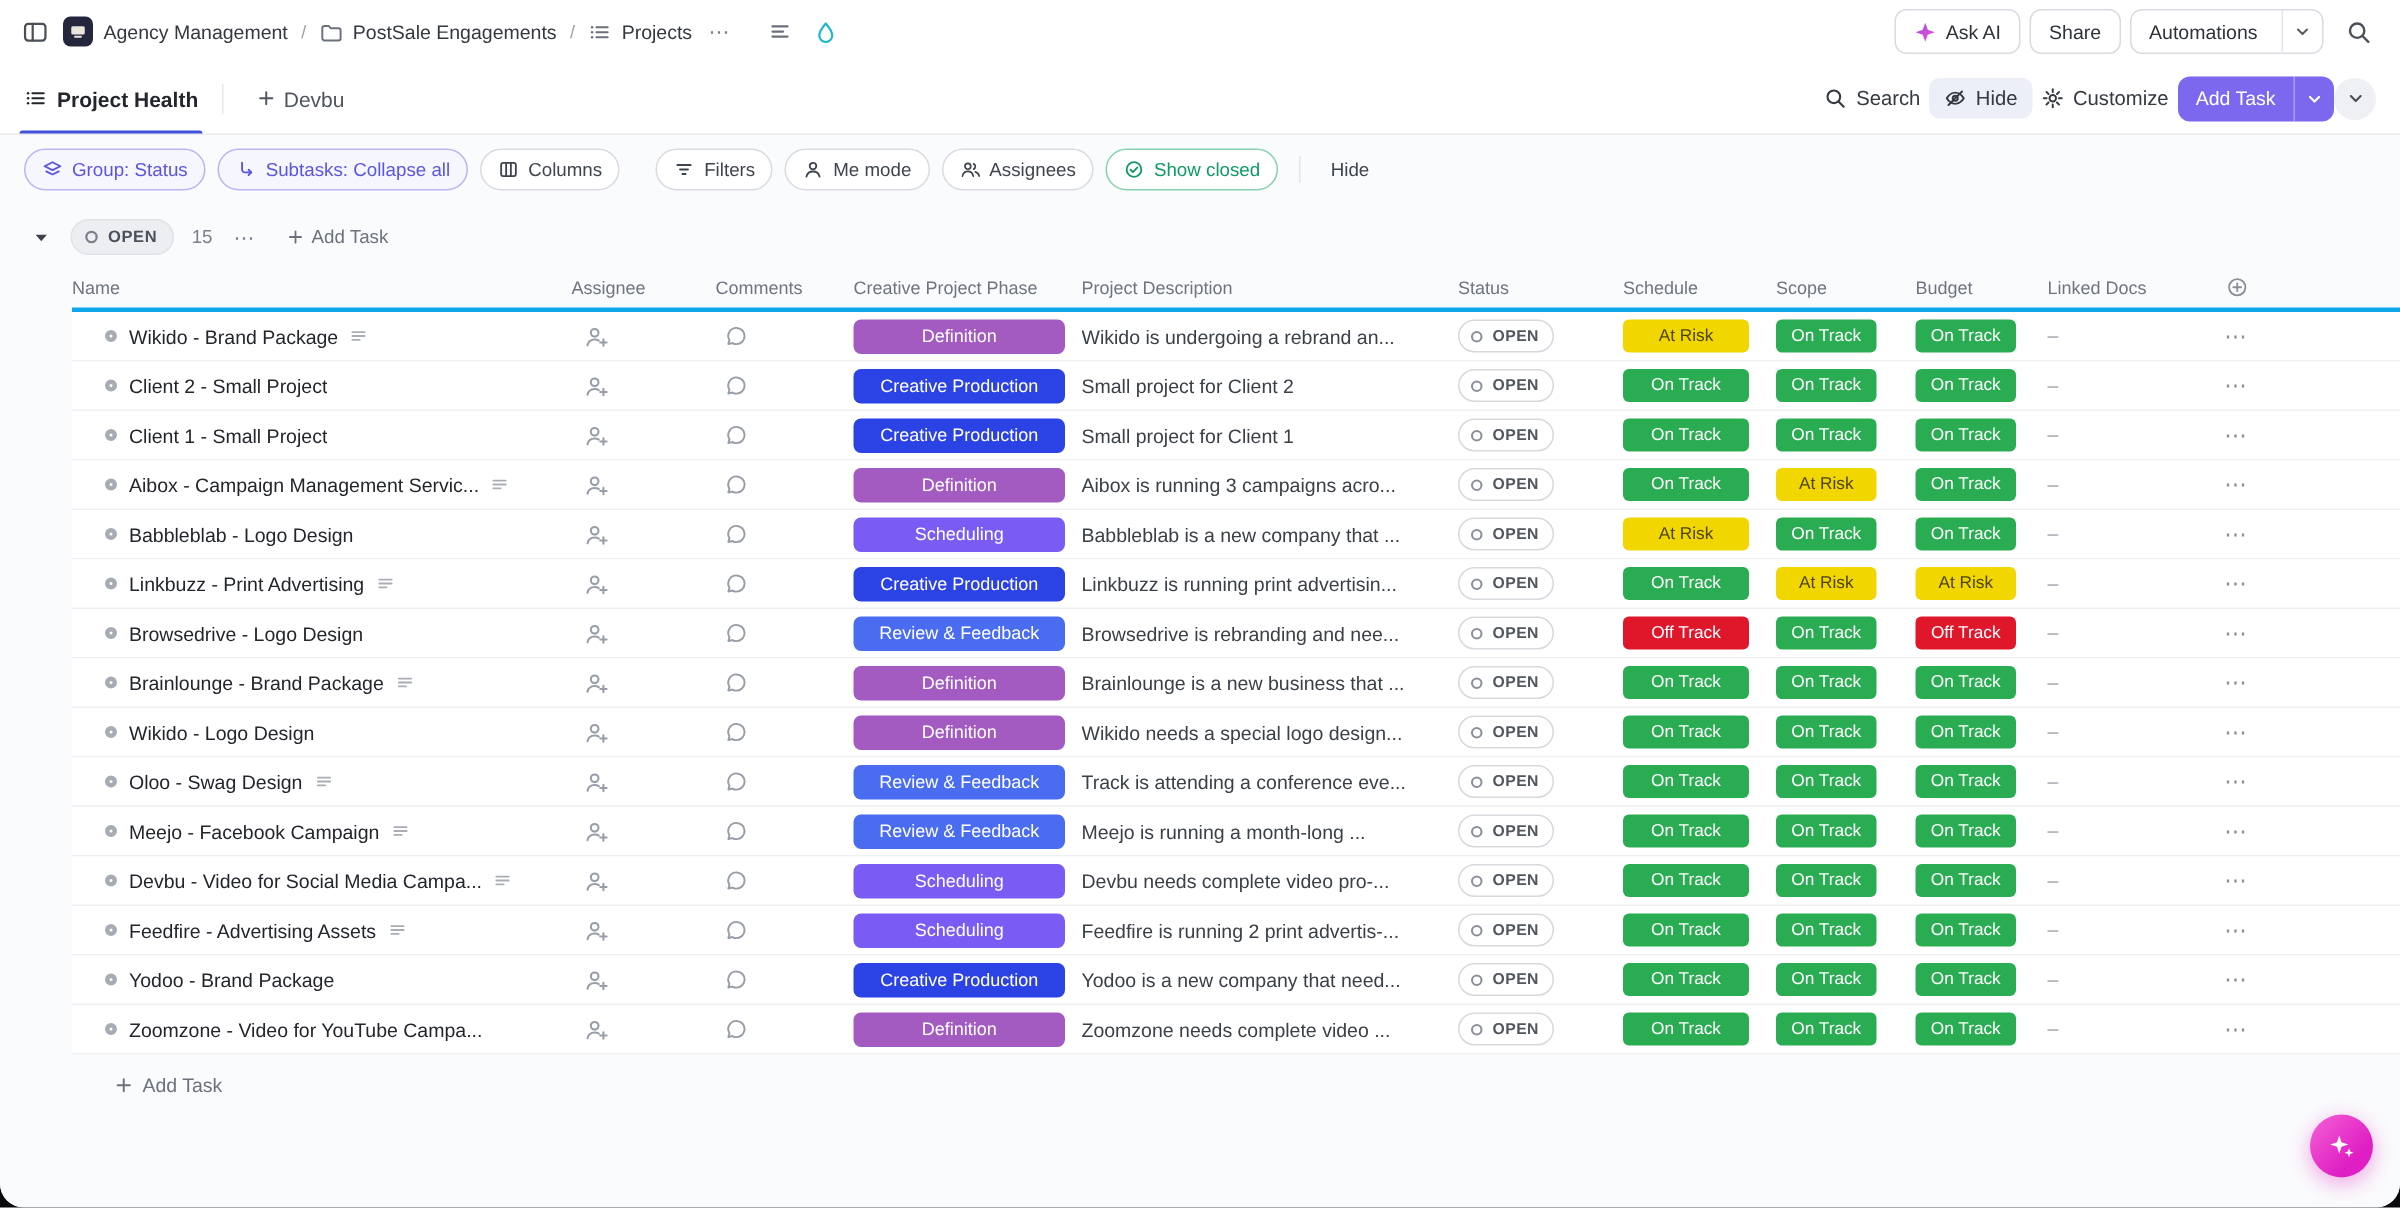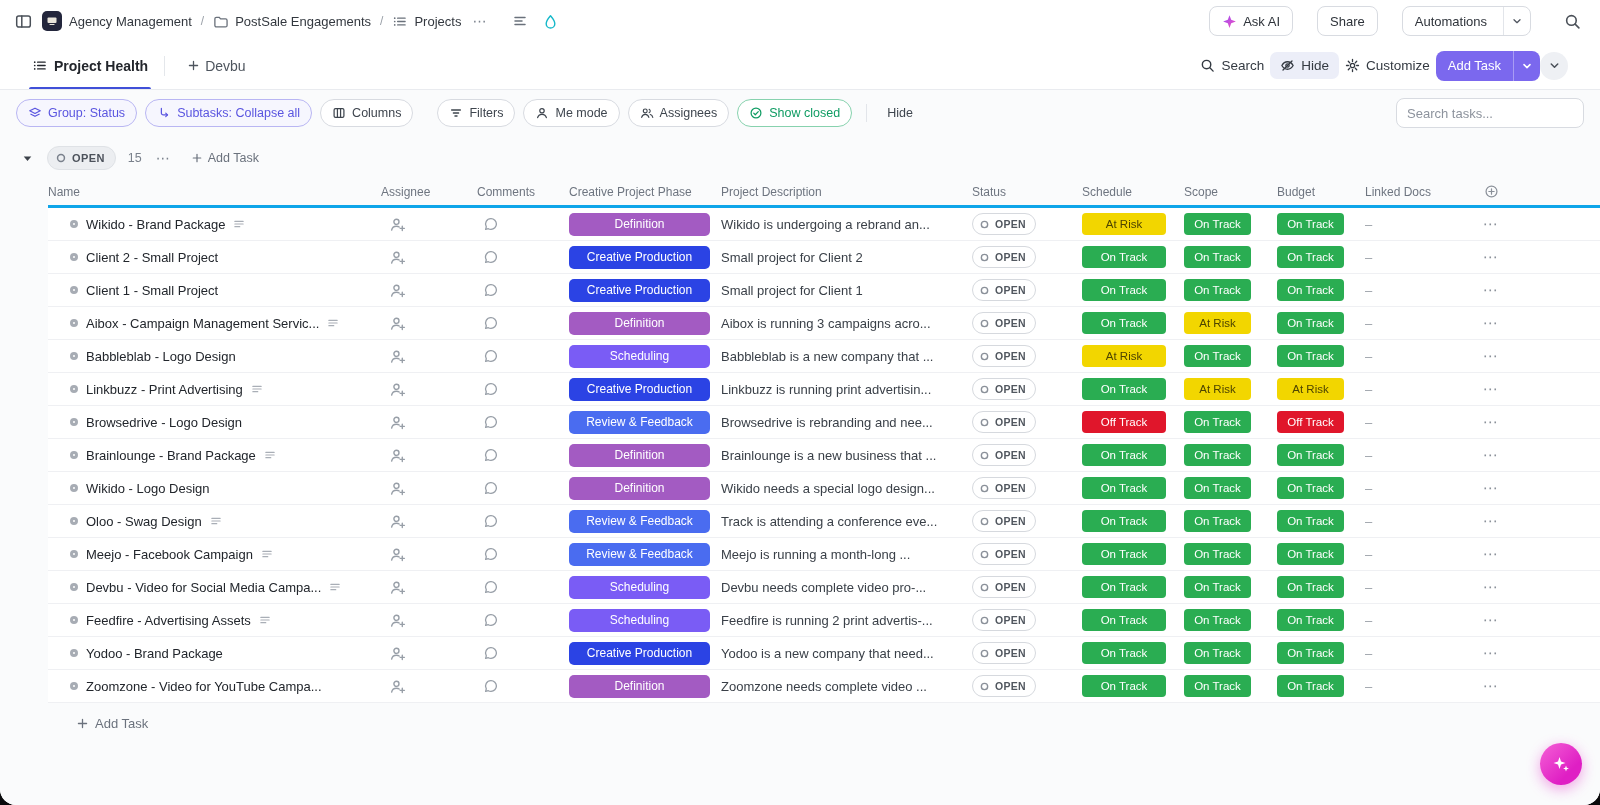--- a/index.html
+++ b/index.html
@@ -10,28 +10,28 @@
   
   .topbar { flex:0 0 42px; display:flex; align-items:center; justify-content:space-between; padding:0 16px 0 12px; background:#fff; }
   .tb-left { display:flex; align-items:center; gap:7px; }
   .icon-btn { display:flex; align-items:center; justify-content:center; background:none; border:none; padding:3px; border-radius:6px; cursor:pointer; color:#4a5058; }
   .ws-avatar { width:20px; height:20px; border-radius:5px; background:#23263c; display:flex; align-items:center; justify-content:center; cursor:pointer; }
   .crumb { font-size:13px; color:#33383f; cursor:pointer; white-space:nowrap; }
   .crumb.strong { font-weight:400; }
   .crumb-sep { color:#9aa0a8; font-size:12px; margin:0 2px; }
   .crumb-ic { color:#6a717b; display:flex; }
   .tb-dots { background:none; border:none; color:#7a818c; font-size:14px; letter-spacing:1px; cursor:pointer; padding:2px 4px; }
-  .tb-right { display:flex; align-items:center; gap:24px; }
+  .tb-right { display:flex; align-items:center; gap:6px; }
   .btn { height:30px; display:inline-flex; align-items:center; gap:6px; background:#fff; border:1px solid #d8dbe1; border-radius:8px; padding:0 12px; font-size:13px; color:#2e333a; font-family:inherit; cursor:pointer; white-space:nowrap; }
   .btn-automations { padding:0; overflow:hidden; }
   .btn-automations .lbl { padding:0 10px 0 12px; display:flex; align-items:center; height:100%; }
   .btn-automations .chev { display:flex; align-items:center; padding:0 7px; border-left:1px solid #e2e5ea; height:100%; color:#555b64; }
 
   
-  .viewbar { flex:0 0 48px; border-bottom:1px solid #e9ebef; display:flex; align-items:center; justify-content:space-between; padding:0 32px; background:#fff; }
+  .viewbar { flex:0 0 48px; border-bottom:1px solid #e9ebef; display:flex; align-items:center; justify-content:space-between; padding:0 16px; background:#fff; }
   .vb-left { display:flex; align-items:center; height:100%; }
   .view-tab { position:relative; height:100%; display:flex; align-items:center; gap:7px; color:#23262c; font-size:14px; font-weight:600; cursor:pointer; }
   .view-tab .underline { position:absolute; left:-3px; right:-3px; bottom:0; height:2.5px; border-radius:2px 2px 0 0; background:#4050d8; }
   .vb-divider { width:1px; height:20px; background:#e4e7eb; margin:0 16px; }
   .add-view { display:flex; align-items:center; gap:5px; color:#4e555e; font-size:14px; background:none; border:none; cursor:pointer; font-family:inherit; }
   .vb-right { display:flex; align-items:center; }
   .text-btn { display:flex; align-items:center; gap:6px; background:none; border:none; font-size:13.5px; color:#343a42; cursor:pointer; font-family:inherit; padding:6px 6px; border-radius:7px; }
   .text-btn.hide-active { background:#eceef8; padding:6px 10px; }
   .add-task-btn { display:flex; align-items:stretch; background:#7b68ee; border:none; border-radius:8px; color:#fff; cursor:pointer; height:30px; overflow:hidden; padding:0; font-family:inherit; }
   .add-task-btn .lbl { display:flex; align-items:center; padding:0 12px; font-size:13px; font-weight:500; }
@@ -271,21 +271,20 @@
       <button class="pill green">
         <svg width="14" height="14" viewBox="0 0 16 16" fill="none" stroke="currentColor" stroke-width="1.4" stroke-linecap="round" stroke-linejoin="round">
             <circle cx="8" cy="8" r="5.6"></circle>
             <path d="m5.4 8.2 1.8 1.8 3.4-3.6"></path>
           </svg>
         <span>Show closed</span>
       </button>
       <span class="tb-sep"></span>
       <button class="hide-plain">Hide</button>
       <span class="spacer"></span>
-      <input class="task-search" type="text" placeholder="Search tasks..." style="">
     </div>
 
     <div class="group-header">
       <button class="gh-chev">
         <svg width="11" height="11" viewBox="0 0 16 16" fill="currentColor">
             <path d="M2.5 5h11L8 11.5z"></path>
           </svg>
       </button>
       <span class="status-pill">
         <svg width="12" height="12" viewBox="0 0 16 16" fill="none" stroke="#7a818c" stroke-width="2">

